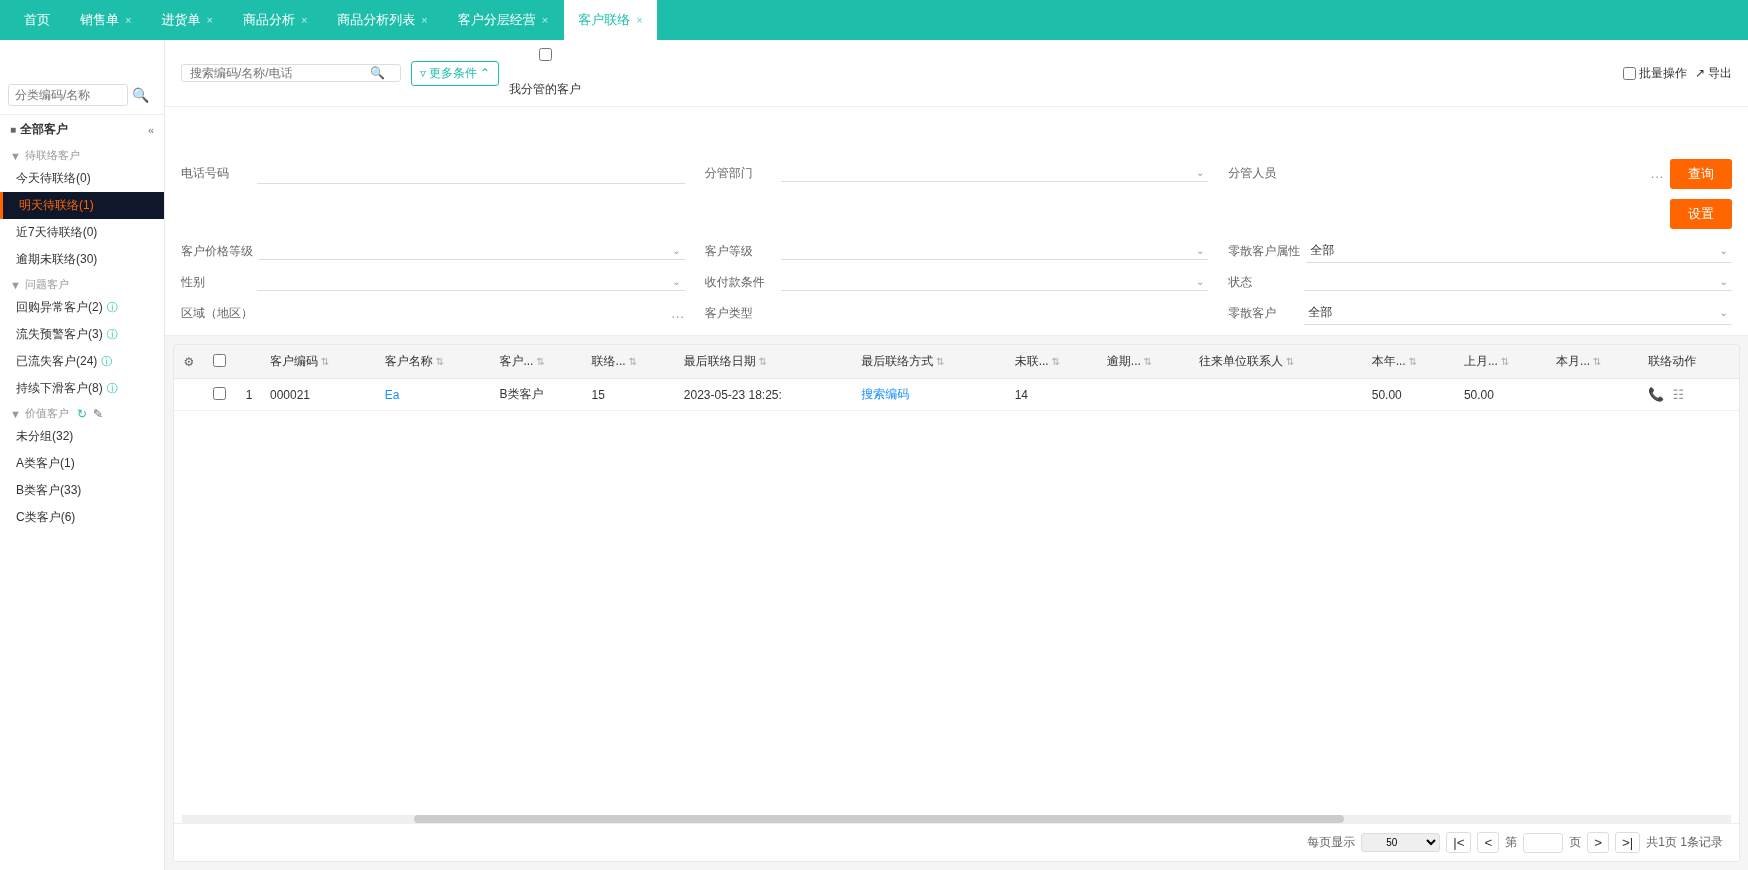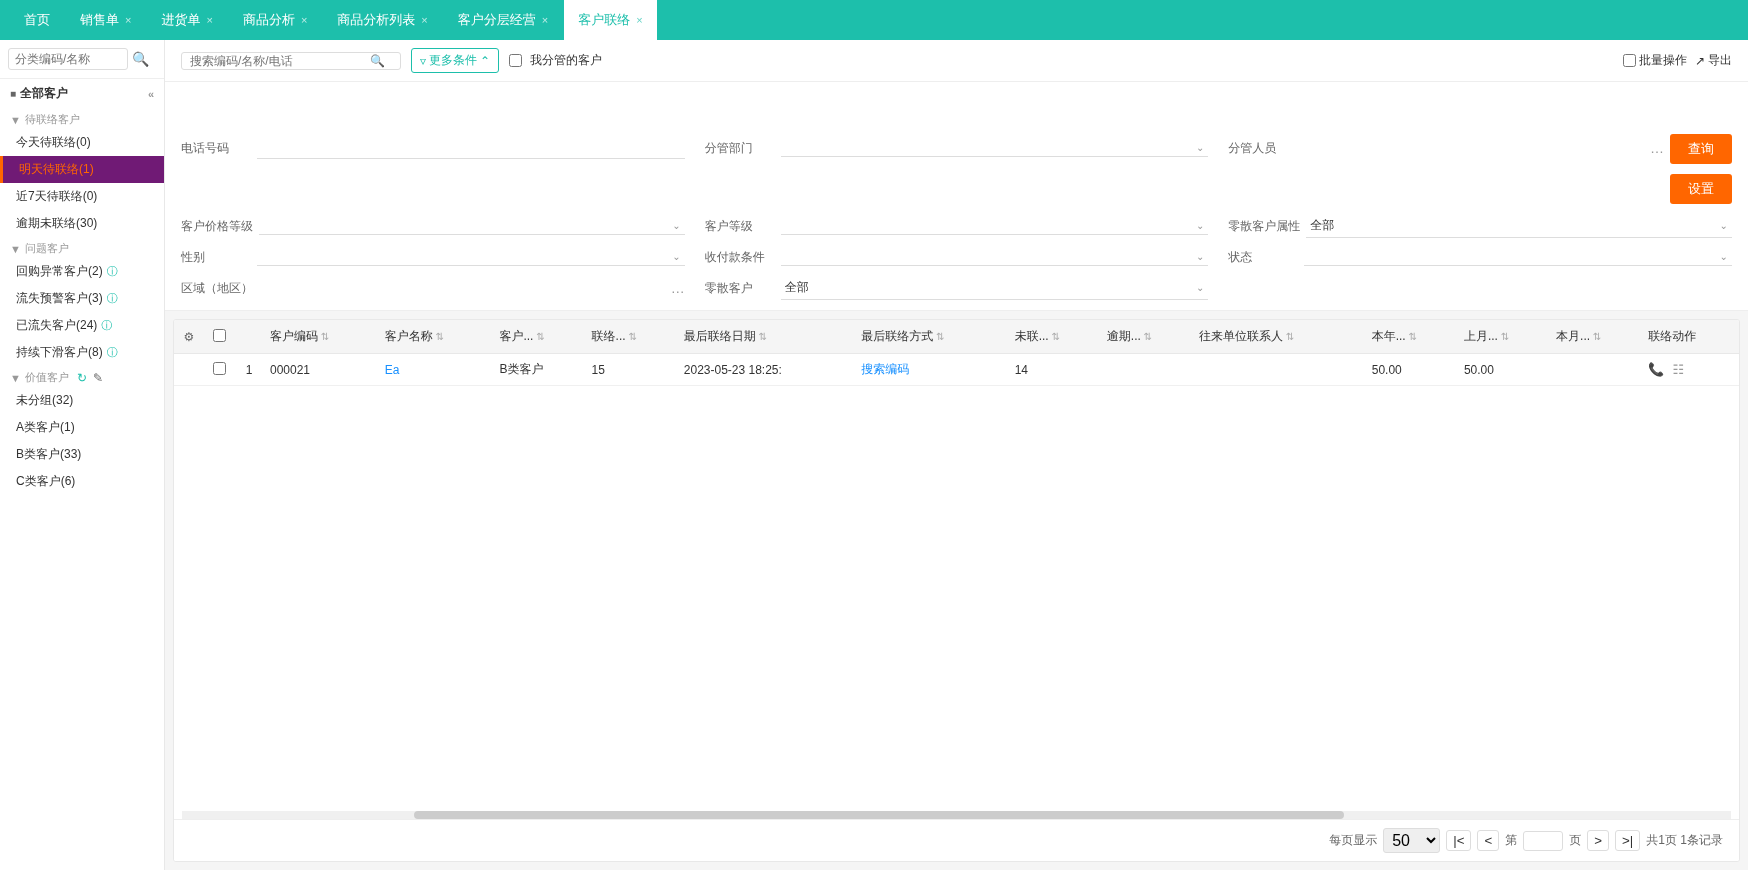--- a/index.html
+++ b/index.html
@@ -9,40 +9,40 @@
     .top-nav { background: #1dbfab; height: 40px; display: flex; align-items: center; padding: 0 10px; gap: 2px; }
     .nav-item { color: #fff; padding: 0 14px; height: 52px; display: flex; align-items: center; font-size: 13px; cursor: pointer; white-space: nowrap; }
     .nav-item.active { background: #fff; color: #1dbfab; border-radius: 4px 4px 0 0; }
     .nav-item .close-x { margin-left: 6px; font-size: 11px; opacity: 0.7; }
 
     
     .main-layout { display: flex; height: calc(870px - 40px); }
 
     
     .sidebar { width: 165px; background: #fff; border-right: 1px solid #e8e8e8; overflow-y: auto; flex-shrink: 0; }
-    .sidebar-search { padding: 8px; display: flex; align-items: center; border-bottom: 1px solid #eee; }
+    .sidebar-search { padding: 8px; display: flex; align-items: center; border-bottom: 1px solid #eee; margin-top: 36px; }
     .sidebar-search input { border: 1px solid #ddd; border-radius: 3px; padding: 3px 6px; font-size: 12px; width: 120px; outline: none; color: #999; }
     .sidebar-search .search-btn { margin-left: 4px; color: #999; cursor: pointer; font-size: 14px; }
     .sidebar-section-title { display: flex; align-items: center; padding: 6px 10px; font-size: 12px; font-weight: bold; color: #333; }
     .sidebar-section-title .collapse-icon { margin-right: 4px; font-size: 10px; color: #666; }
     .sidebar-section-title .double-arrow { margin-left: auto; color: #999; font-size: 11px; cursor: pointer; }
     .sidebar-group-label { padding: 4px 10px 2px 10px; font-size: 11px; color: #999; display: flex; align-items: center; gap: 4px; }
     .sidebar-item { padding: 5px 10px 5px 16px; font-size: 12px; color: #333; cursor: pointer; display: flex; align-items: center; gap: 2px; }
-    .sidebar-item.active { background: #701a75; color: #ff6600; border-left: 3px solid #ff6600; }
+    .sidebar-item.active { background: #0f172a; color: #ff6600; border-left: 3px solid #ff6600; }
 
     
     .content-area { flex: 1; display: flex; flex-direction: column; overflow: hidden; }
 
     
     .search-bar { background: #fff; padding: 8px 16px; display: flex; align-items: center; gap: 10px; border-bottom: 1px solid #eee; }
     .search-input-wrap { display: flex; align-items: center; border: 1px solid #ddd; border-radius: 3px; padding: 1px 8px; width: 220px; }
     .search-input-wrap input { border: none; outline: none; font-size: 12px; color: #999; width: 180px; }
     .search-icon-btn { color: #999; cursor: pointer; }
     .more-conditions { display: flex; align-items: center; gap: 3px; color: #1dbfab; font-size: 12px; cursor: pointer; padding: 3px 8px; border: 1px solid #1dbfab; border-radius: 3px; }
-    .my-customers { display: flex; align-items: center; gap: 8px; font-size: 12px; color: #333; cursor: pointer; }
+    .my-customers { display: flex; align-items: center; gap: 20px; font-size: 12px; color: #333; cursor: pointer; flex-direction: column; }
     .my-customers input[type=checkbox] { cursor: pointer; }
     .search-bar-right { margin-left: auto; display: flex; gap: 8px; align-items: center; }
     .batch-ops { display: flex; align-items: center; gap: 3px; font-size: 12px; color: #333; cursor: pointer; }
     .export-btn { display: flex; align-items: center; gap: 3px; font-size: 12px; color: #333; cursor: pointer; }
 
     
     .filter-panel { background: #fff; padding: 10px 16px; border-bottom: 1px solid #eee; display: grid; grid-template-columns: 1fr 1fr 1fr; gap: 10px 20px; }
     .filter-row { display: flex; align-items: center; gap: 6px; }
     .filter-label { color: #666; font-size: 12px; white-space: nowrap; min-width: 70px; }
     .filter-input { flex: 1; border: none; border-bottom: 1px solid #ddd; outline: none; font-size: 12px; padding: 3px 4px; color: #333; }
@@ -64,21 +64,21 @@
     tbody tr { border-bottom: 1px solid #f0f0f0; }
     tbody td { padding: 7px 6px; color: #333; white-space: nowrap; }
     tbody td a { color: #1890ff; text-decoration: none; cursor: pointer; }
     .settings-icon { color: #666; cursor: pointer; }
     .action-icons { display: flex; gap: 8px; color: #999; }
     .action-icon { cursor: pointer; font-size: 13px; }
 
     
     .pagination { padding: 8px 16px; display: flex; align-items: center; justify-content: flex-end; gap: 6px; background: #fff; border-top: 1px solid #eee; font-size: 12px; color: #333; }
     .pagination-label { color: #666; }
-    .page-size-select { border: 1px solid #ddd; border-radius: 3px; padding: 2px 4px; font-size: 16px; cursor: pointer; }
+    .page-size-select { border: 1px solid #ddd; border-radius: 3px; padding: 2px 20px; font-size: 10px; cursor: pointer; }
     .page-btn { border: 1px solid #ddd; border-radius: 3px; padding: 2px 6px; background: #fff; cursor: pointer; color: #333; }
     .page-input { border: 1px solid #ddd; border-radius: 3px; padding: 2px 4px; width: 40px; text-align: center; font-size: 12px; outline: none; }
     .scrollbar-area { height: 8px; background: #f0f0f0; margin: 0 8px; }
     .scrollbar-thumb { height: 8px; background: #ccc; border-radius: 4px; width: 60%; margin-left: 15%; }
 
     .checkbox-col { width: 30px; text-align: center; }
     .num-col { width: 30px; text-align: center; }
     .gear-col { width: 30px; text-align: center; }
   </style>
 </head>
@@ -276,20 +276,24 @@
         <div class="filter-select">
           <span></span>
           <span class="arrow">⌄</span>
         </div>
       </div>
 
       <div class="filter-row">
         <span class="filter-label">区域（地区）</span>
         <div style="flex:1;"></div>
         <span class="filter-dots">…</span>
+      </div>
+      <div class="filter-row">
+        <span class="filter-label">客户类型</span>
+        <div style="flex:1;"></div>
       </div>
       <div class="filter-row">
         <span class="filter-label">零散客户</span>
         <div class="filter-select">
           <span>全部</span>
           <span class="arrow">⌄</span>
         </div>
       </div>
     </div>
 

